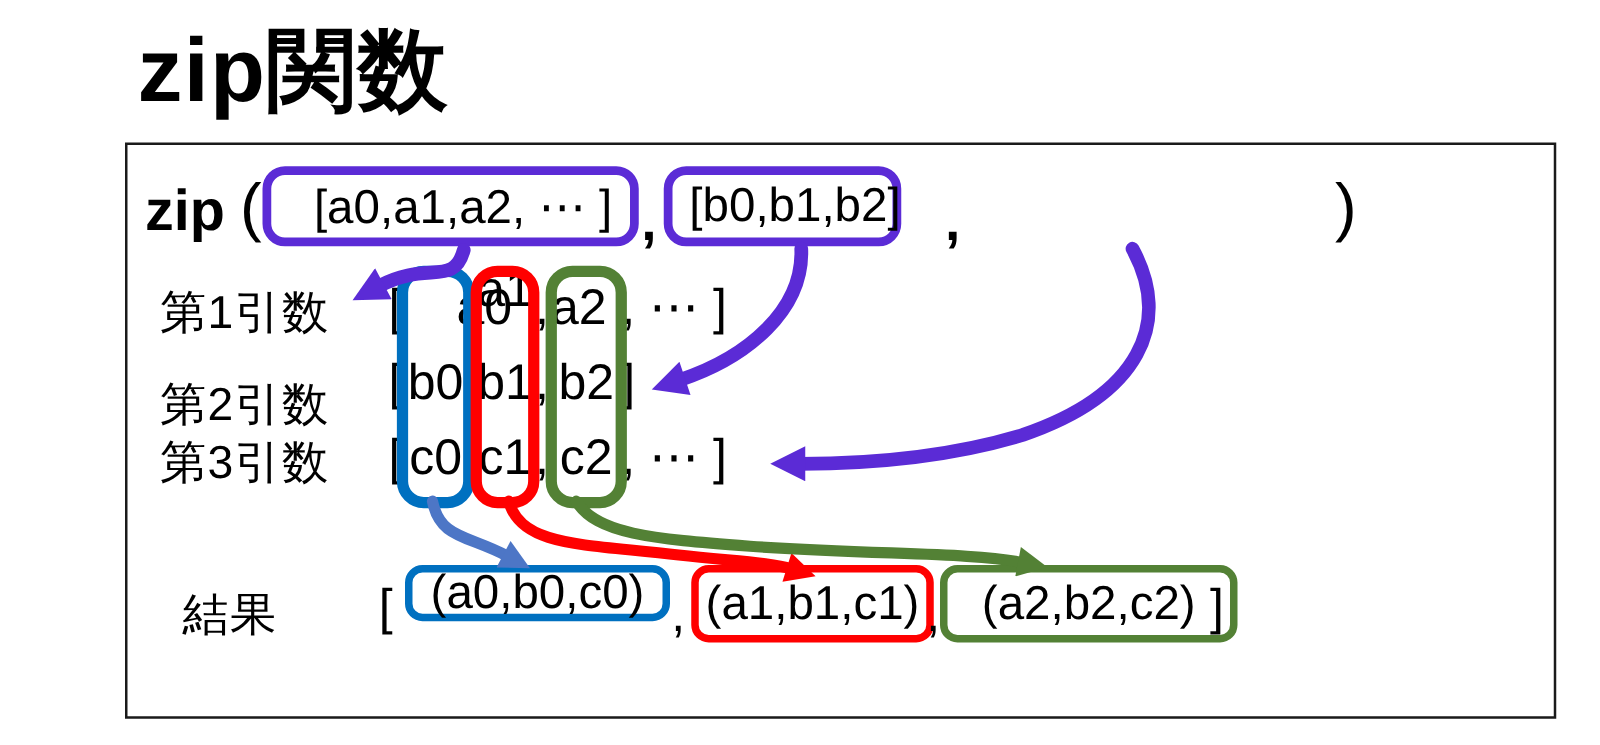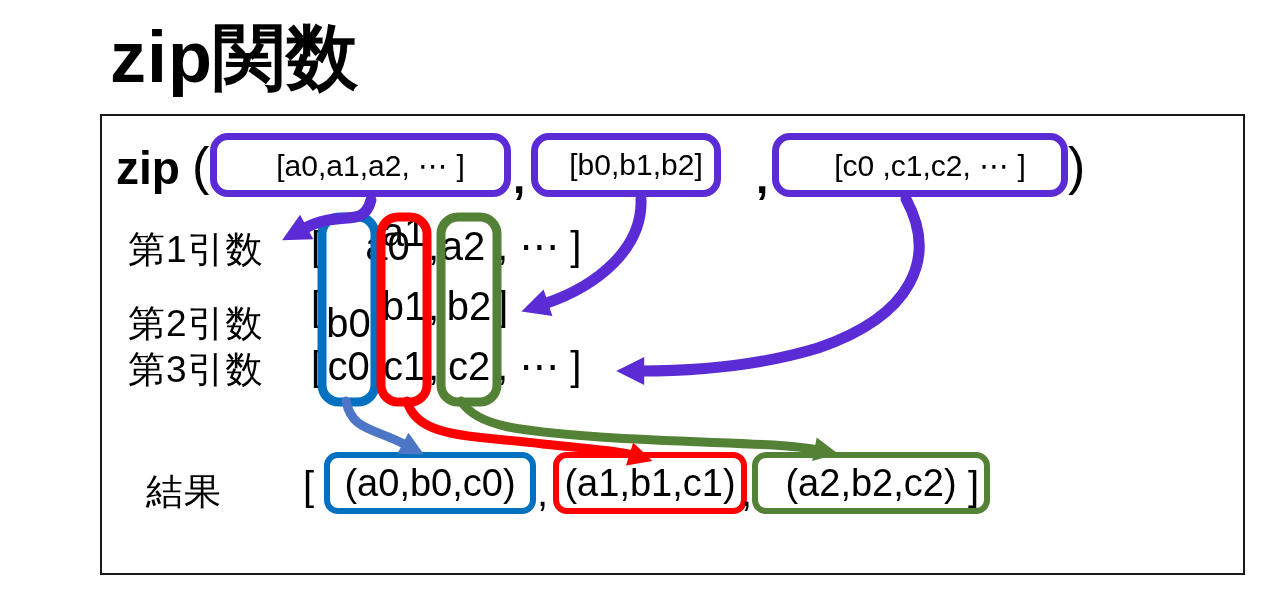--- a/index.html
+++ b/index.html
@@ -10,21 +10,21 @@
   }
   .abs{position:absolute;white-space:nowrap;}
   .title{font-size:72px;font-weight:bold;line-height:70px;letter-spacing:1px;}
   .frame{border:2px solid var(--frame,#1a1a1a);}
   
   .func{font-size:46px;font-weight:bold;line-height:60px;}
   .paren{font-size:52px;font-weight:400;line-height:60px;}
   .callcomma{font-size:44px;font-weight:bold;line-height:60px;}
   .arg-box{border:7px solid var(--purple,#5B2BD6);border-radius:18px;
            display:flex;align-items:center;justify-content:center;
-           font-size:30px;box-sizing:border-box;padding-left:20px;}
+           font-size:38px;box-sizing:border-box;padding-left:20px;}
   
   .rowtext{font-size:40px;line-height:48px;}
   .rowlabel{font-size:37px;line-height:48px;letter-spacing:1px;}
   .slot{display:inline-block;text-align:center;}
   
   .tuple-box{border:6px solid;border-radius:14px;display:flex;align-items:center;
              justify-content:center;font-size:38px;box-sizing:border-box;background:transparent;}
   .tb-blue{border-color:var(--blue,#0070C0);}
   .tb-red{border-color:var(--red,#FF0000);}
   .tb-green{border-color:var(--green,#538135);}
@@ -55,56 +55,53 @@
   <div class="abs arg-box" style="left:210px;top:133px;width:301px;height:64px;">
     <span>[a0,a1,a2, ⋯ ]</span>
   </div>
   <div class="abs callcomma" style="left:513px;top:148px;">,</div>
 
   <div class="abs arg-box" style="left:531px;top:133px;width:190px;height:64px;">
     <span>[b0,b1,b2]</span>
   </div>
   <div class="abs callcomma" style="left:756px;top:148px;">,</div>
 
-  <div class="abs arg-box" style="left:772px;top:133px;width:296px;height:64px;">
-    <span>[c0 ,c1,c2, ⋯ ]</span>
-  </div>
   <div class="abs paren" style="left:1068px;top:136px;">)</div>
 
   <div class="abs rowlabel" style="left:128px;top:226px;">第1引数</div>
   <div class="abs rowtext" style="left:300px;top:222px;width:22px;text-align:right;">[</div>
   <div class="abs rowtext slot" style="left:322px;top:222px;width:53px;margin-left:39px;">a0</div>
   <div class="abs rowtext" style="left:374px;top:222px;">,</div>
   <div class="abs rowtext slot" style="left:381px;top:208px;width:46px;">a1</div>
   <div class="abs rowtext" style="left:428px;top:222px;">,</div>
   <div class="abs rowtext slot" style="left:435px;top:222px;width:56px;">a2</div>
   <div class="abs rowtext" style="left:497px;top:222px;">, ⋯ ]</div>
 
   <div class="abs rowlabel" style="left:128px;top:300px;">第2引数</div>
   <div class="abs rowtext" style="left:300px;top:282px;width:22px;text-align:right;">[</div>
-  <div class="abs rowtext slot" style="left:322px;top:299px;width:53px;text-align:center;">b0</div>
+  <div class="abs rowtext slot" style="left:322px;top:282px;width:53px;text-align:center;">b0</div>
   <div class="abs rowtext" style="left:374px;top:282px;">,</div>
   <div class="abs rowtext slot" style="left:381px;top:282px;width:46px;">b1</div>
   <div class="abs rowtext" style="left:428px;top:282px;">,</div>
   <div class="abs rowtext slot" style="left:441px;top:282px;width:56px;">b2</div>
   <div class="abs rowtext" style="left:497px;top:282px;">]</div>
 
   <div class="abs rowlabel" style="left:128px;top:346px;">第3引数</div>
   <div class="abs rowtext" style="left:300px;top:342px;width:22px;text-align:right;">[</div>
   <div class="abs rowtext slot" style="left:322px;top:342px;width:53px;">c0</div>
   <div class="abs rowtext" style="left:374px;top:342px;">,</div>
   <div class="abs rowtext slot" style="left:381px;top:342px;width:46px;">c1</div>
   <div class="abs rowtext" style="left:428px;top:342px;">,</div>
   <div class="abs rowtext slot" style="left:441px;top:342px;width:56px;">c2</div>
   <div class="abs rowtext" style="left:497px;top:342px;">, ⋯ ]</div>
 
   <div class="abs rowlabel" style="left:128px;top:468px;margin-left:18px;">結果</div>
   <div class="abs rowtext" style="left:303px;top:462px;">[</div>
 
-  <div class="abs tuple-box tb-blue" style="left:324px;top:452px;width:212px;height:62px;">
+  <div class="abs tuple-box tb-blue" style="left:324px;top:452px;width:212px;height:45px;">
     <span>(a0,b0,c0)</span>
   </div>
   <div class="abs rowtext" style="left:537px;top:468px;">,</div>
 
   <div class="abs tuple-box tb-red" style="left:553px;top:452px;width:194px;height:62px;">
     <span>(a1,b1,c1)</span>
   </div>
   <div class="abs rowtext" style="left:741px;top:468px;">,</div>
 
   <div class="abs tuple-box tb-green" style="left:752px;top:452px;width:238px;height:62px;">

